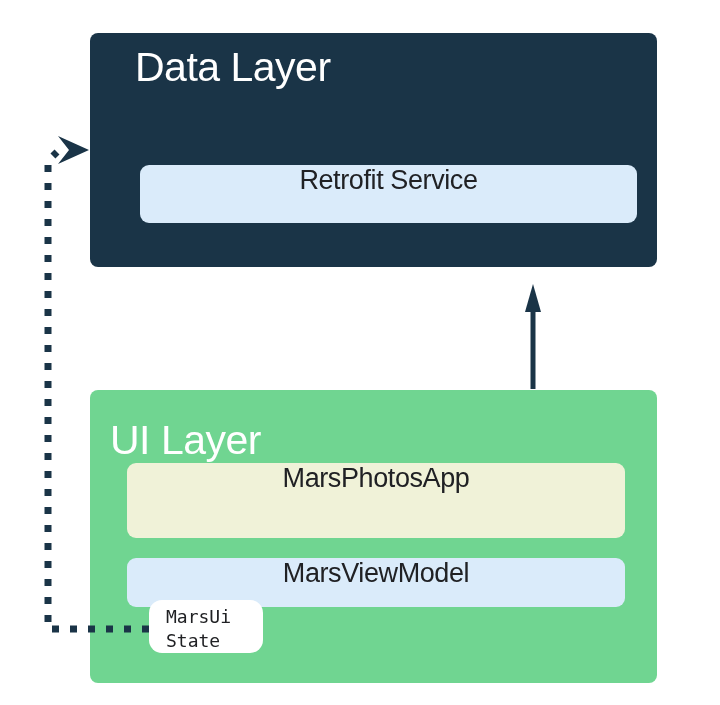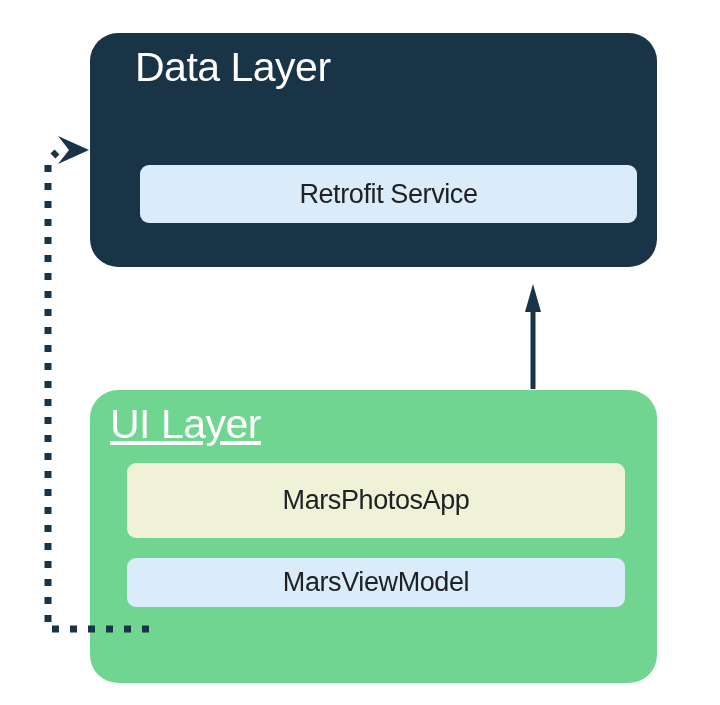--- a/index.html
+++ b/index.html
@@ -3,33 +3,33 @@
 <meta charset="utf-8">
 <style>
   html,body{margin:0;padding:0;background:#ffffff;}
   .canvas{
     position:relative;
     width:720px;height:705px;
     background:#ffffff;
     font-family:"Liberation Sans", sans-serif;
     overflow:hidden;
   }
-  .layer{position:absolute;border-radius:28px;}
+  .layer{position:absolute;border-radius:8px;}
   .layer-data{left:90px;top:33px;width:567px;height:234px;background:#1a3447;}
   .layer-ui{left:90px;top:390px;width:567px;height:293px;background:#70d591;}
   .layer-title{
     position:absolute;margin:0;
     color:#ffffff;font-size:41px;font-weight:500;
     letter-spacing:-0.5px;line-height:46px;white-space:nowrap;
   }
   .title-data{left:45px;top:11px;}
-  .title-ui{left:20px;top:11px;text-decoration:underline;}
+  .title-ui{left:20px;top:27px;}
   .chip{
     position:absolute;
-    display:flex;align-items:center;justify-content:center;
+    display:flex;justify-content:center;
     border-radius:9px;
     color:#202124;font-size:27px;font-weight:500;letter-spacing:-0.4px;
     white-space:nowrap;
   }
   .chip-retrofit{left:50px;top:132px;width:497px;height:58px;background:#daebfa;}
   .chip-app{left:37px;top:73px;width:498px;height:75px;background:#f0f2d8;}
   .chip-vm{left:37px;top:168px;width:498px;height:49px;background:#daebfa;}
   .state-chip{
     position:absolute;left:59px;top:210px;width:114px;height:53px;
     background:#ffffff;border-radius:13px;z-index:5;
@@ -56,20 +56,24 @@
   </section>
 
   <section class="layer layer-ui">
     <h2 class="layer-title title-ui">UI Layer</h2>
     <div class="chip chip-app">
       <span>MarsPhotosApp</span>
     </div>
     <div class="chip chip-vm">
       <span>MarsViewModel</span>
     </div>
+    <div class="state-chip">
+      <span>MarsUi</span>
+      <span>State</span>
+    </div>
   </section>
 
   <svg class="arrows" viewBox="0 0 720 705" xmlns="http://www.w3.org/2000/svg">
 
     <g>
       <line x1="533" y1="389" x2="533" y2="307" stroke="#1a3447" stroke-width="5"></line>
       <polygon points="533,284 525,312 541,312" fill="#1a3447"></polygon>
     </g>
 
     <g>

